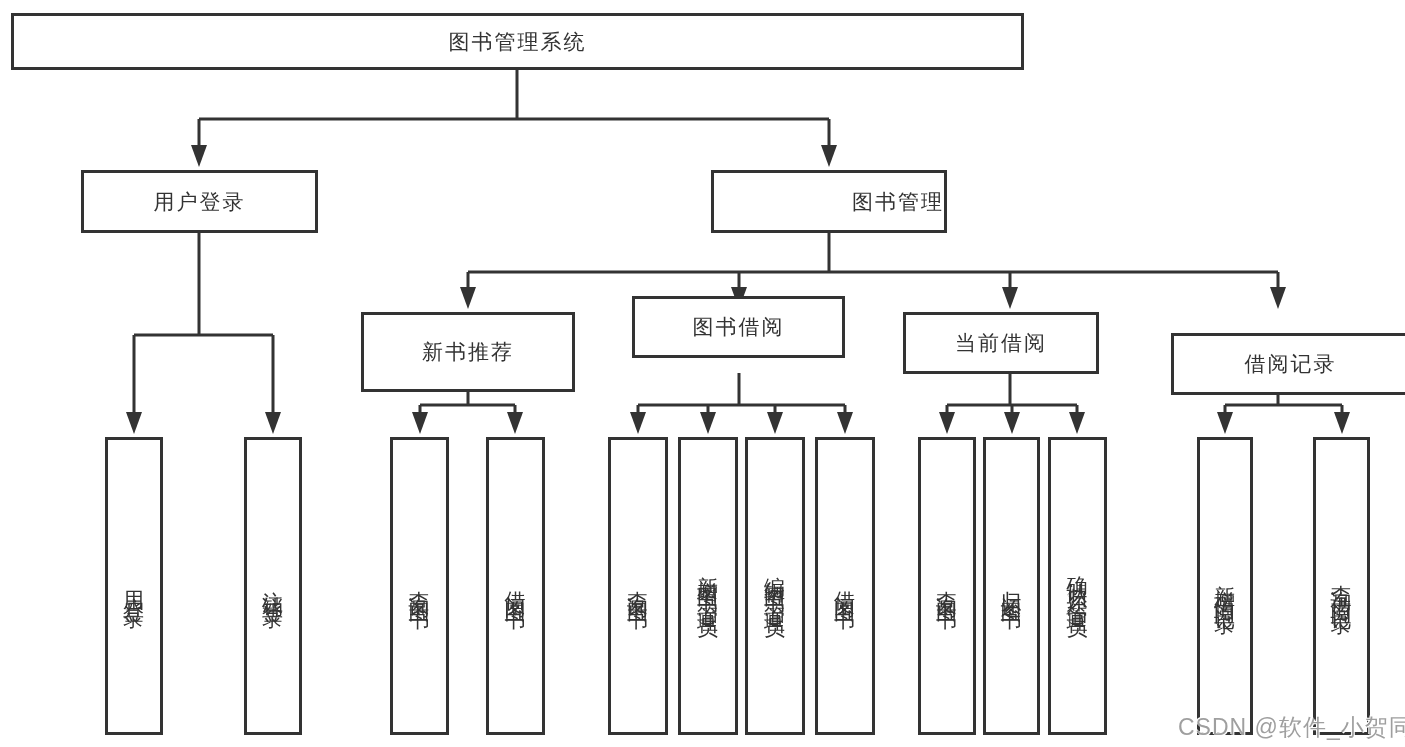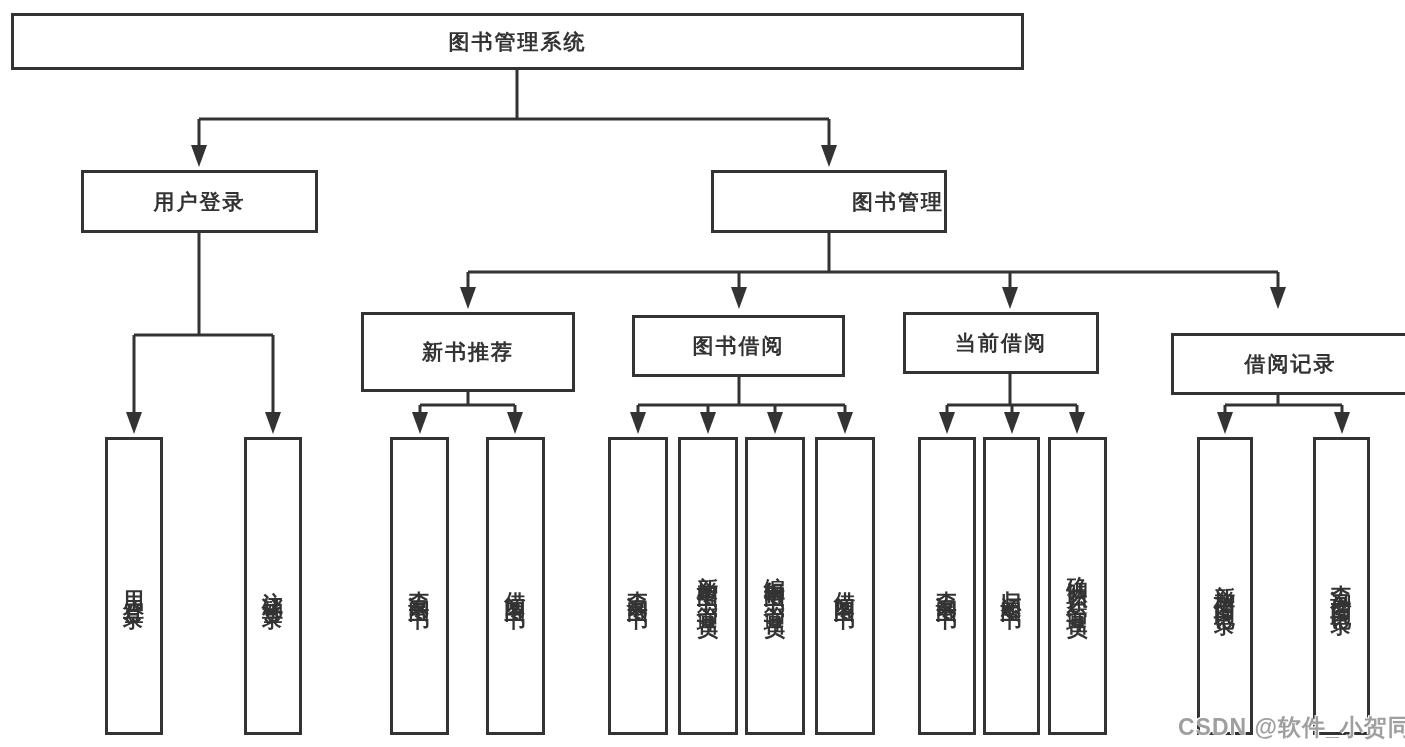--- a/index.html
+++ b/index.html
@@ -7,21 +7,20 @@
     padding: 0;
     background: #ffffff;
     font-family: "Liberation Sans", sans-serif;
   }
   #stage {
     position: relative;
     width: 1405px;
     height: 747px;
     background: #ffffff;
     overflow: hidden;
-    font-weight: bold;
   }
   #connectors {
     position: absolute;
     left: 0;
     top: 0;
     width: 1405px;
     height: 747px;
     pointer-events: none;
   }
   .hbox {
@@ -119,21 +118,21 @@
   <div class="hbox" style="left:81px; top:170px; width:237px; height:63px;">
     <span>用户登录</span>
   </div>
   <div class="hbox" style="left:711px; top:170px; width:236px; height:63px;justify-content:flex-end;">
     <span>图书管理</span>
   </div>
 
   <div class="hbox" style="left:361px; top:312px; width:214px; height:80px;">
     <span>新书推荐</span>
   </div>
-  <div class="hbox" style="left:632px; top:315px; width:213px; height:62px;">
+  <div class="hbox" style="left:632px; top:296px; width:213px; height:62px;">
     <span>图书借阅</span>
   </div>
   <div class="hbox" style="left:903px; top:312px; width:196px; height:62px;">
     <span>当前借阅</span>
   </div>
   <div class="hbox" style="left:1171px; top:312px; width:239px; height:62px;margin-top:21px;">
     <span>借阅记录</span>
   </div>
 
   <div class="vbox" style="left:105px; width:58px;">

